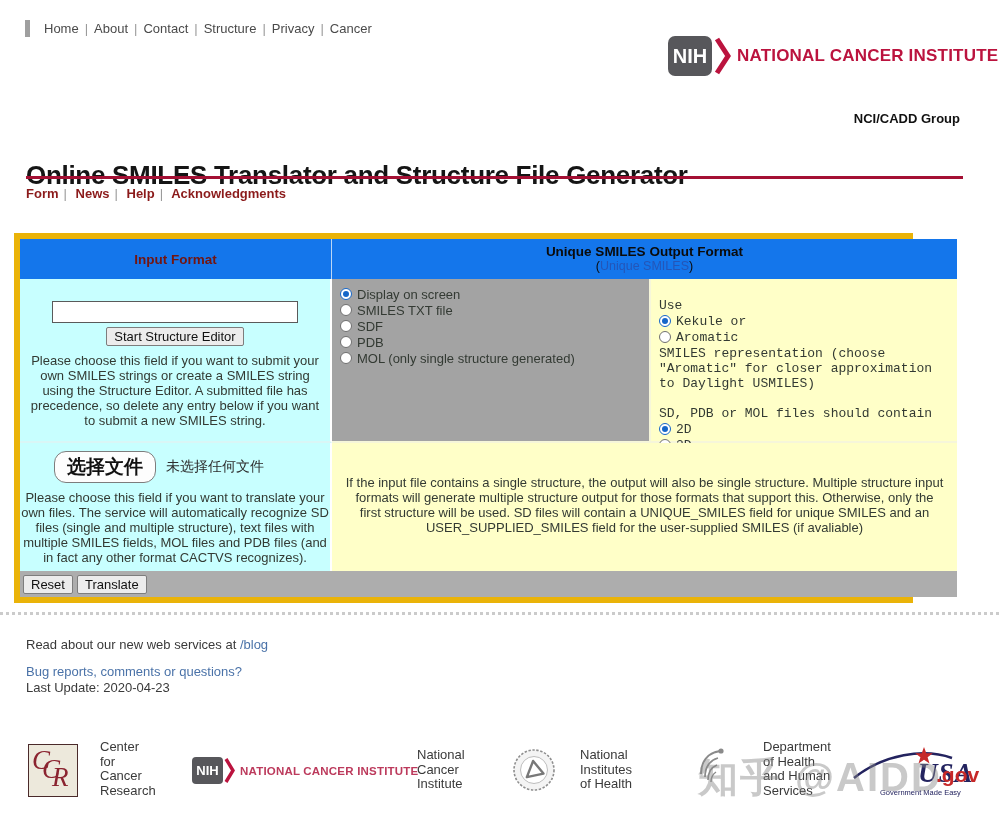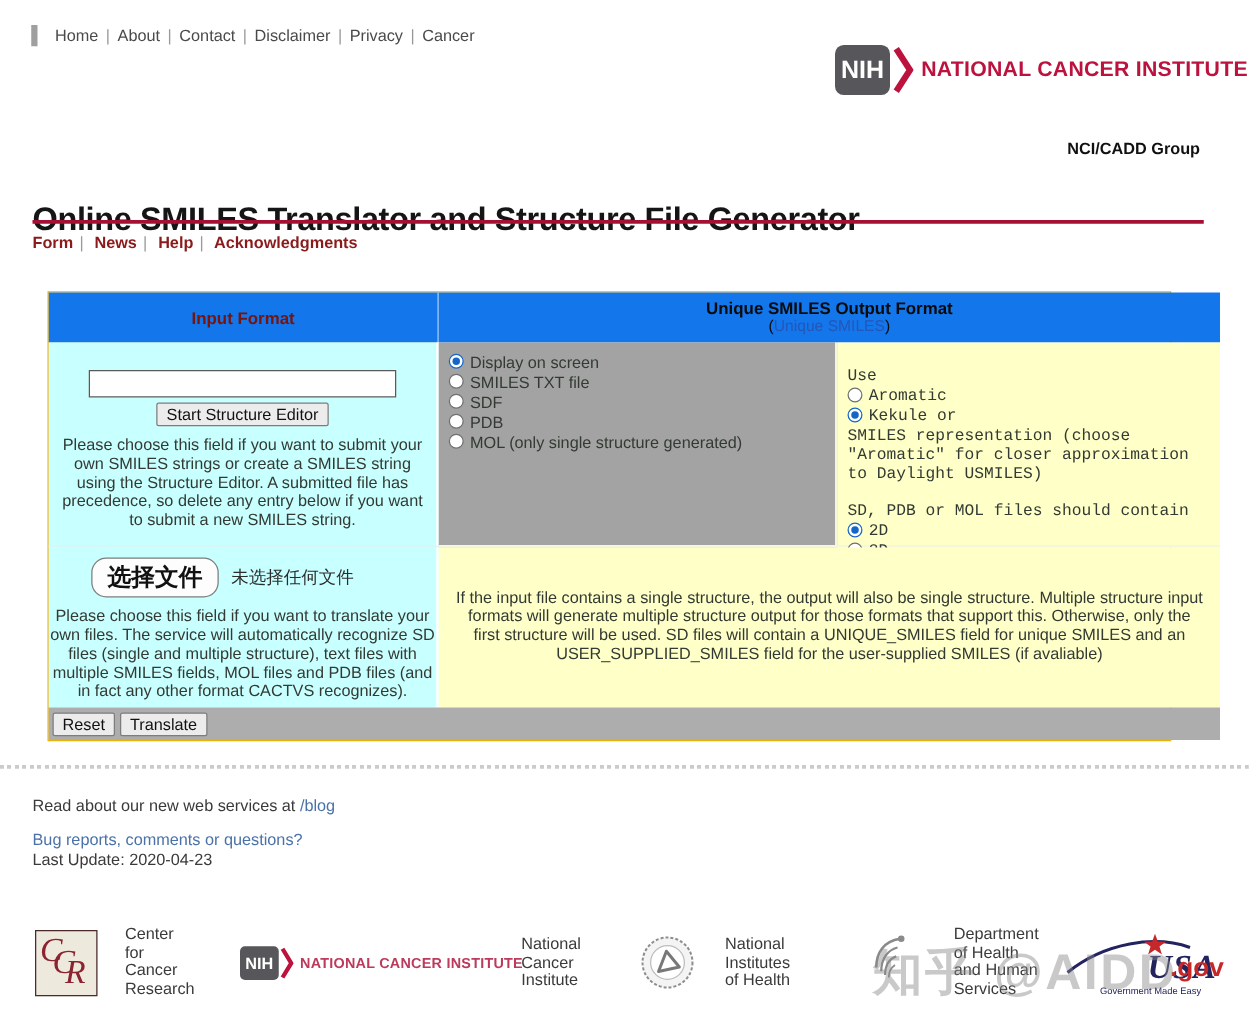--- a/index.html
+++ b/index.html
@@ -20,23 +20,23 @@
   .brand .chev{margin-left:2px;}
   .brand-name{color:#BB133E;font-weight:bold;font-size:17px;margin-left:6px;letter-spacing:.2px;}
   .cadd{position:absolute;top:111px;right:39px;font-size:13px;font-weight:bold;color:#111;}
   
   .page-title{position:absolute;left:26px;top:143px;font-size:26px;font-weight:bold;color:#151515;letter-spacing:-0.3px;}
   .red-rule{position:absolute;left:26px;top:176px;width:937px;height:3px;background:#A41034;}
   .subnav{position:absolute;left:26px;top:186px;font-size:13px;font-weight:bold;}
   .subnav a{color:#8B1A1A;}
   .subnav .sep{color:#999;font-weight:normal;margin:0 5px;}
   
-  .smiles-table{position:absolute;left:38px;top:233px;width:899px;
+  .smiles-table{position:absolute;left:14px;top:233px;width:899px;
     display:grid;grid-template-columns:312px 319px 306px;grid-template-rows:40px 164px 128px 26px;
-    border:1px solid #eab308;box-sizing:border-box;}
+    border:6px solid #eab308;box-sizing:border-box;}
   .cell{box-sizing:border-box;}
   .h-left{grid-column:1;grid-row:1;background:#1476EB;border-right:1px solid #bcd7f5;
     display:flex;align-items:center;justify-content:center;font-size:13.5px;font-weight:bold;color:#731510;}
   .h-right{grid-column:2/4;grid-row:1;background:#1476EB;display:flex;flex-direction:column;
     align-items:center;justify-content:center;line-height:15px;}
   .h-right .l1{font-size:13.5px;font-weight:bold;color:#0b0b0b;}
   .h-right .l2{font-size:12.5px;color:#0b0b0b;}
   .h-right .l2 a{color:#2456B8;}
   .c-input{grid-column:1;grid-row:2;background:#C8FFFF;border-right:2px solid #ffffff;
     border-bottom:2px solid #d9f6f6;text-align:center;padding-top:22px;}
@@ -98,21 +98,21 @@
 <body>
 
 <div class="topnav">
   <span class="bar"></span>
   <a>Home</a>
     <span class="sep">|</span>
   <a>About</a>
     <span class="sep">|</span>
   <a>Contact</a>
     <span class="sep">|</span>
-  <a>Disclaimer</a>
+  <a>Structure</a>
     <span class="sep">|</span>
   <a>Privacy</a>
     <span class="sep">|</span>
   <a>Cancer</a>
 </div>
 
 <div class="brand">
   <div class="nih-box">NIH</div>
   <svg class="chev" width="17" height="40" viewBox="0 0 17 40">
     <path d="M3 3 L14 20 L3 37" fill="none" stroke="#BB133E" stroke-width="5"></path>
@@ -163,26 +163,26 @@
     </div>
     <div class="opt">
       <span class="radio"></span>
       <span>MOL (only single structure generated)</span>
     </div>
   </div>
 
   <div class="cell c-use">
     <div class="use-note">Use</div>
     <div class="opt">
-      <span class="radio"></span>
-      <span>Aromatic</span>
-    </div>
-    <div class="opt">
       <span class="radio on"></span>
       <span>Kekule or</span>
+    </div>
+    <div class="opt">
+      <span class="radio"></span>
+      <span>Aromatic</span>
     </div>
     <div class="use-note">SMILES representation (choose "Aromatic" for closer approximation to Daylight USMILES)</div>
     <div class="use-gap"></div>
     <div class="use-note">SD, PDB or MOL files should contain</div>
     <div class="opt">
       <span class="radio on"></span>
       <span>2D</span>
     </div>
     <div class="opt">
       <span class="radio"></span>

